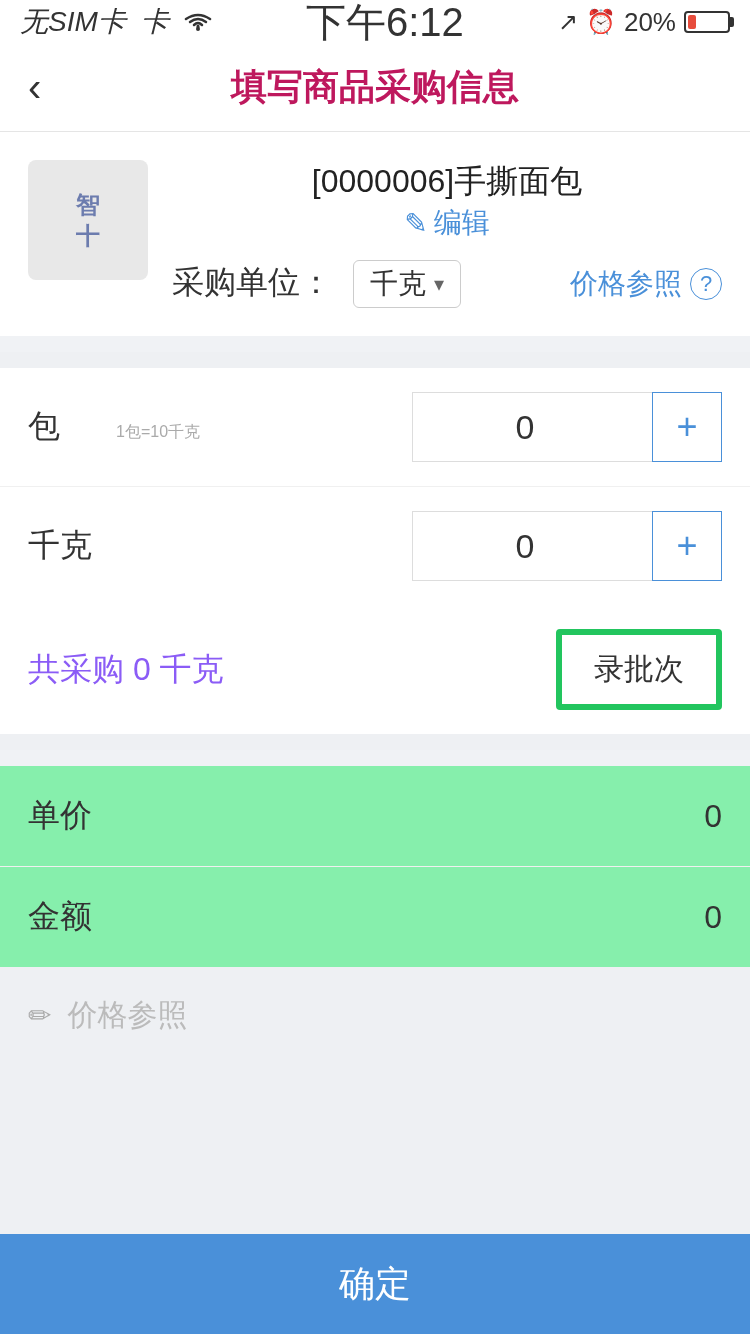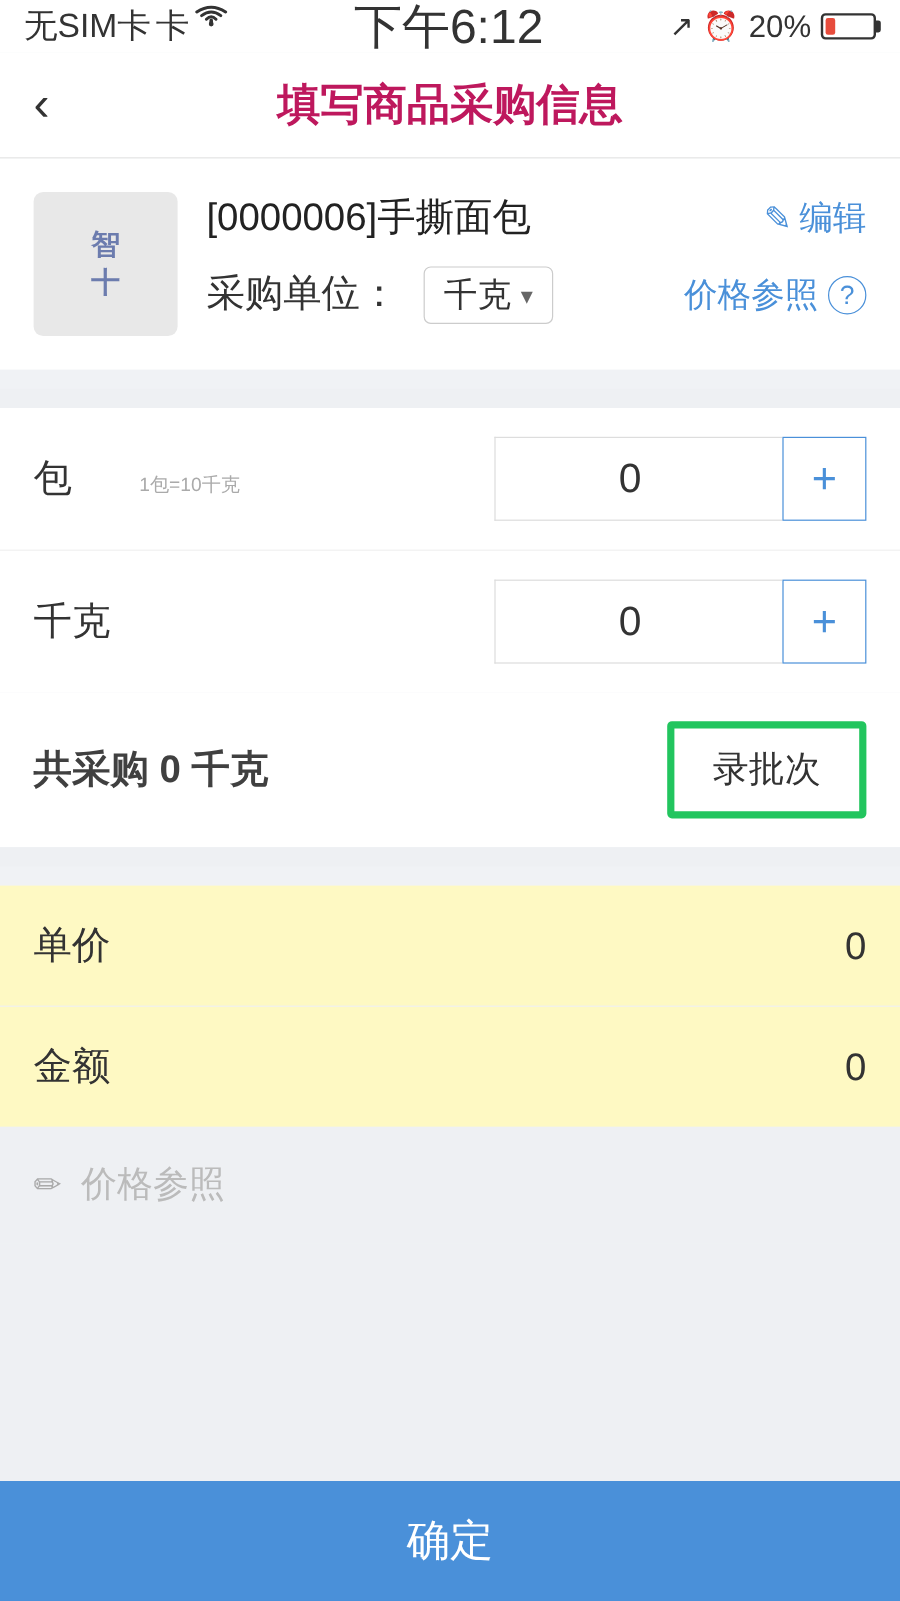--- a/index.html
+++ b/index.html
@@ -17,21 +17,21 @@
     .status-bar {
       height: 44px;
       background: #fff;
       display: flex;
       align-items: center;
       justify-content: space-between;
       padding: 0 20px;
       font-size: 28px;
       font-weight: 500;
     }
-    .status-left { display: flex; gap: 4px; }
+    .status-left { display: flex; align-items: center; gap: 15px; font-style: italic; }
     .status-right { display: flex; align-items: center; gap: 8px; font-size: 26px; }
     .battery-icon {
       width: 46px; height: 22px;
       border: 2px solid #333;
       border-radius: 4px;
       display: flex; align-items: center;
       padding: 2px;
       position: relative;
     }
     .battery-icon::after {
@@ -102,20 +102,21 @@
       font-weight: bold;
       text-align: center;
       line-height: 1.3;
     }
     .product-info { flex: 1; }
     .product-name-row {
       display: flex;
       align-items: center;
       justify-content: space-between;
       margin-bottom: 18px;
+      flex-direction: column;
     }
     .product-name {
       font-size: 32px;
       font-weight: 500;
       color: #222;
     }
     .edit-btn {
       color: #4a90d9;
       font-size: 28px;
       display: flex;
@@ -217,36 +218,35 @@
     
     .total-row {
       display: flex;
       align-items: center;
       justify-content: space-between;
       padding: 24px 28px;
       background: #fff;
     }
     .total-text {
       font-size: 32px;
-      color: #404040;
-      font-weight: bold;
+      color: #8b5cf6;
     }
     .batch-btn {
       border: 6px solid #22c55e;
       background: #fff;
       padding: 14px 32px;
       font-size: 30px;
       color: #333;
       border-radius: 4px;
       cursor: pointer;
     }
 
     
     .info-section {
-      background: #fef9c3;
+      background: #86efac;
       margin-top: 16px;
     }
     .info-row {
       display: flex;
       align-items: center;
       justify-content: space-between;
       padding: 28px 28px;
       border-bottom: 1px solid #f0f0f0;
     }
     .info-row:last-child { border-bottom: none; }

